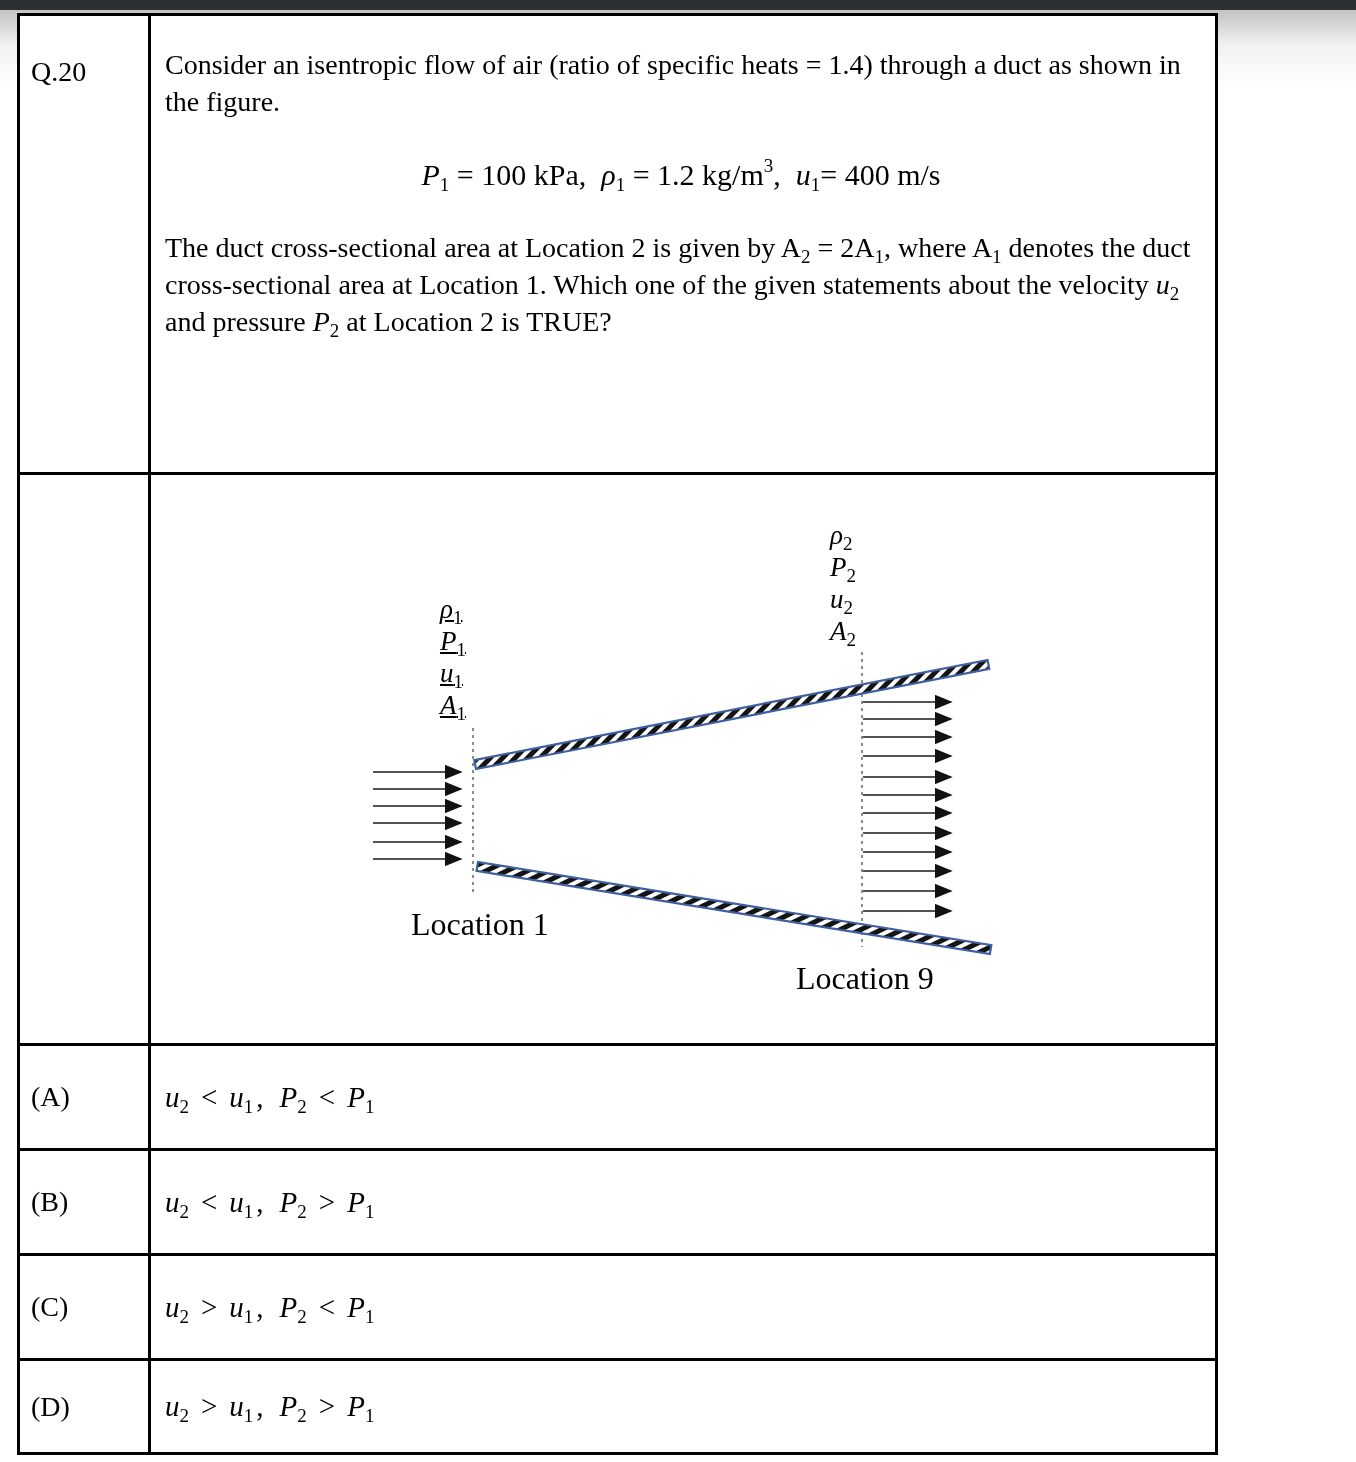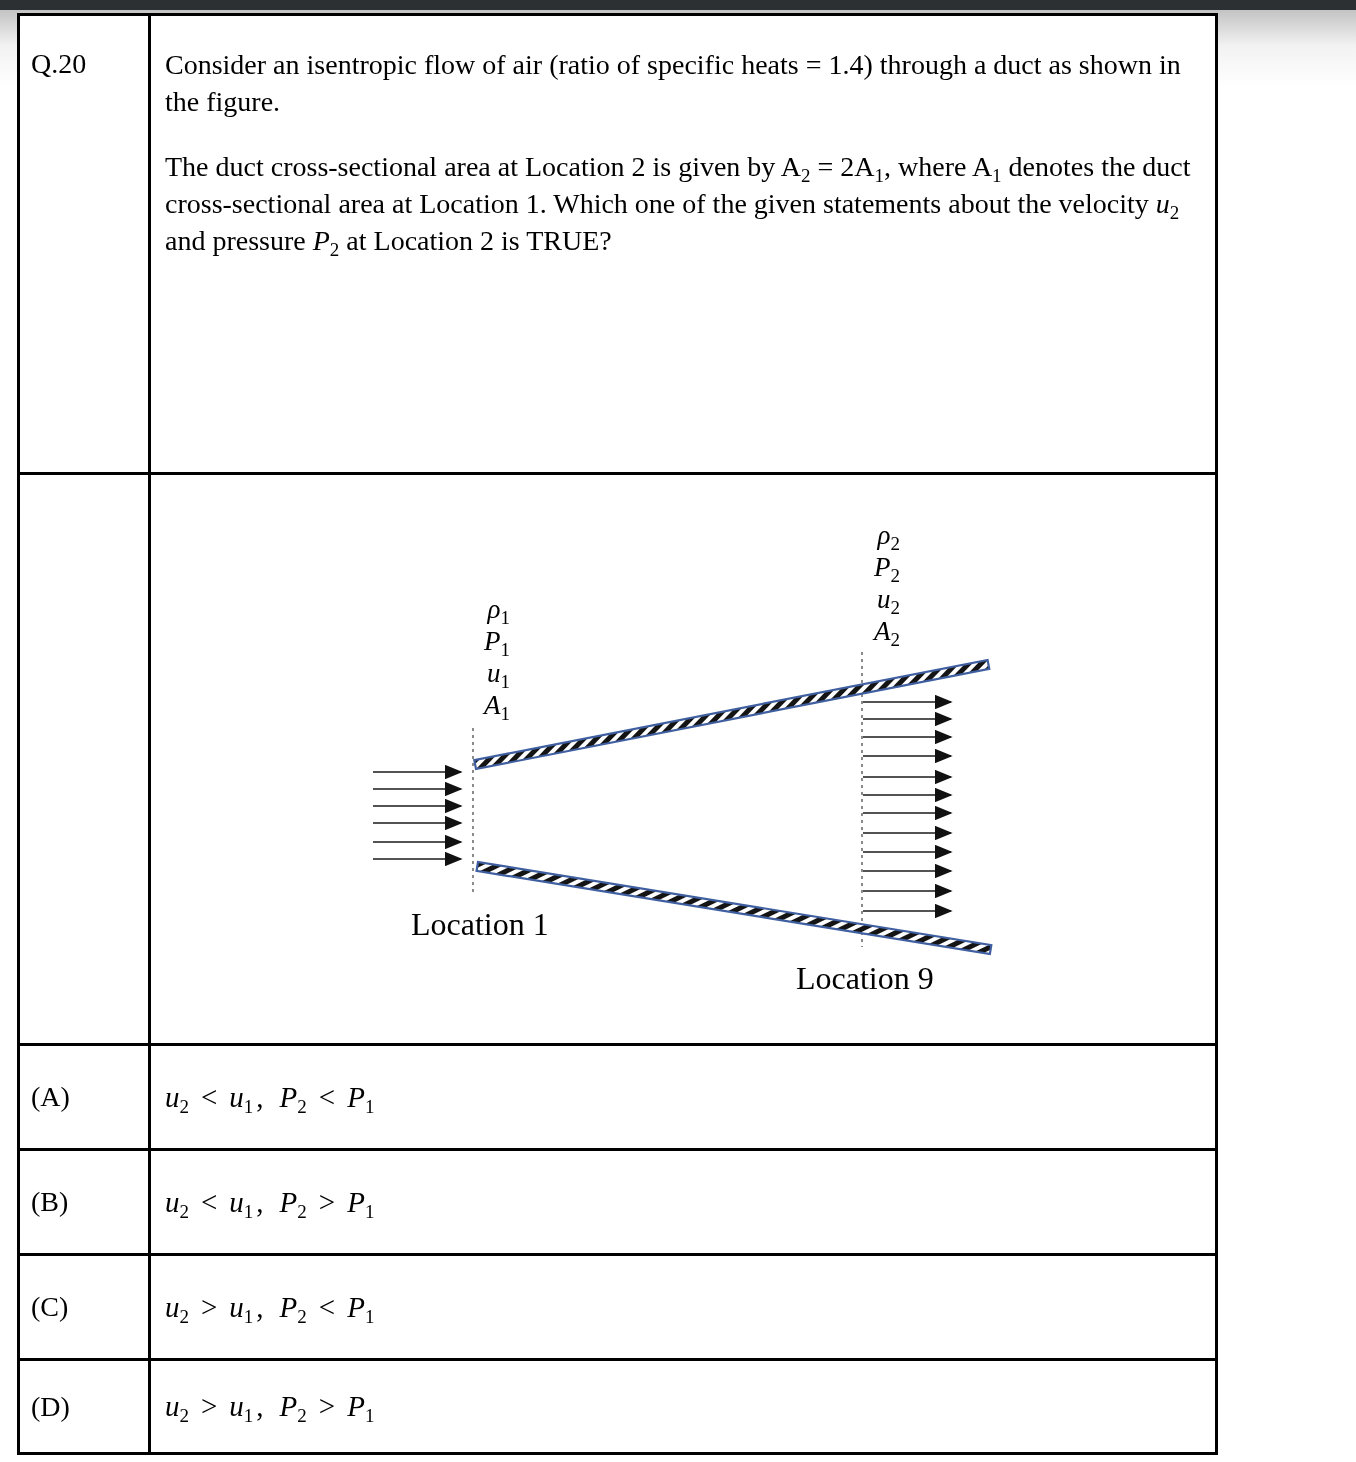--- a/index.html
+++ b/index.html
@@ -11,52 +11,53 @@
     background:#fff;z-index:1;box-sizing:border-box;display:flex;flex-direction:column;}
   .row{display:flex;flex-direction:row;border-bottom:3px solid #000;box-sizing:border-box;}
   .row:last-child{border-bottom:none;flex:1;}
   .cell-label{width:131px;border-right:3px solid #000;box-sizing:border-box;flex:none;
     padding-left:11px;font-size:28px;}
   .cell-main{flex:1;box-sizing:border-box;position:relative;}
   .r-question{height:459px;}
   .r-figure{height:571px;}
   .r-opt{height:105px;}
   .r-opt .cell-label{display:flex;align-items:center;padding-top:0;}
-  .q-label{padding-top:32px;}
+  .q-label{padding-top:40px;}
   .q-body{padding:30px 18px 0 14px;font-size:28px;line-height:37px;}
   .q-body p{margin:0 0 28px 0;}
   .pre{white-space:pre-wrap;}
   .it{font-style:italic;}
   sub{font-size:19px;line-height:0;vertical-align:-6px;font-style:normal;}
   sup{font-size:19px;line-height:0;vertical-align:13px;font-style:normal;}
   .equation{text-align:center;font-size:30px;margin:36px 0 36px 0;}
   .formula{display:flex;align-items:center;font-size:29px;font-style:italic;padding-left:14px;}
   .formula .op{font-style:normal;margin:0 12px;}
   .formula .comma{font-style:normal;margin:0 16px 0 3px;}
   .fig-wrap{position:absolute;left:0;top:0;width:1067px;height:568px;}
   .fig-svg{position:absolute;left:0;top:0;}
-  .fig-labels{position:absolute;width:70px;text-align:right;font-size:27px;line-height:32px;}
-  .loc1-labels{left:289px;top:118px;}
+  .fig-labels{position:absolute;width:70px;text-align:left;font-size:27px;line-height:32px;}
+  .loc1-labels{left:289px;top:118px;text-decoration:underline;}
   .loc2-labels{left:679px;top:44px;}
   .fig-caption{position:absolute;font-size:32px;}
   .cap1{left:260px;top:431px;}
   .cap2{left:645px;top:485px;}
 </style>
 </head>
 <body>
 
 <div class="chrome-bar"></div>
 <div class="chrome-shadow"></div>
 
 <div class="sheet">
 
   <div class="row r-question">
     <div class="cell-label q-label">Q.20</div>
     <div class="cell-main q-body">
       <p>Consider an isentropic flow of air (ratio of specific heats = 1.4) through a duct as shown in the figure.</p>
+      <div class="equation"><span class="it">P</span><sub>1</sub><span class="pre"> = 100 kPa,  </span><span class="it">ρ</span><sub>1</sub><span class="pre"> = 1.2 kg/m</span><sup>3</sup><span class="pre">,  </span><span class="it">u</span><sub>1</sub><span class="pre">= 400 m/s</span></div>
       <p><span class="pre">The duct cross-sectional area at Location 2 is given by A</span><sub>2</sub><span class="pre"> = 2A</span><sub>1</sub><span class="pre">, where A</span><sub>1</sub><span class="pre"> denotes the duct cross-sectional area at Location 1. Which one of the given statements about the velocity </span><span class="it">u</span><sub>2</sub><span class="pre"> and pressure </span><span class="it">P</span><sub>2</sub><span class="pre"> at Location 2 is TRUE?</span></p>
     </div>
   </div>
 
   <div class="row r-figure">
     <div class="cell-label"></div>
     <div class="cell-main">
       <div class="fig-wrap">
 
         <svg class="fig-svg" width="1067" height="568" viewBox="0 0 1067 568">

